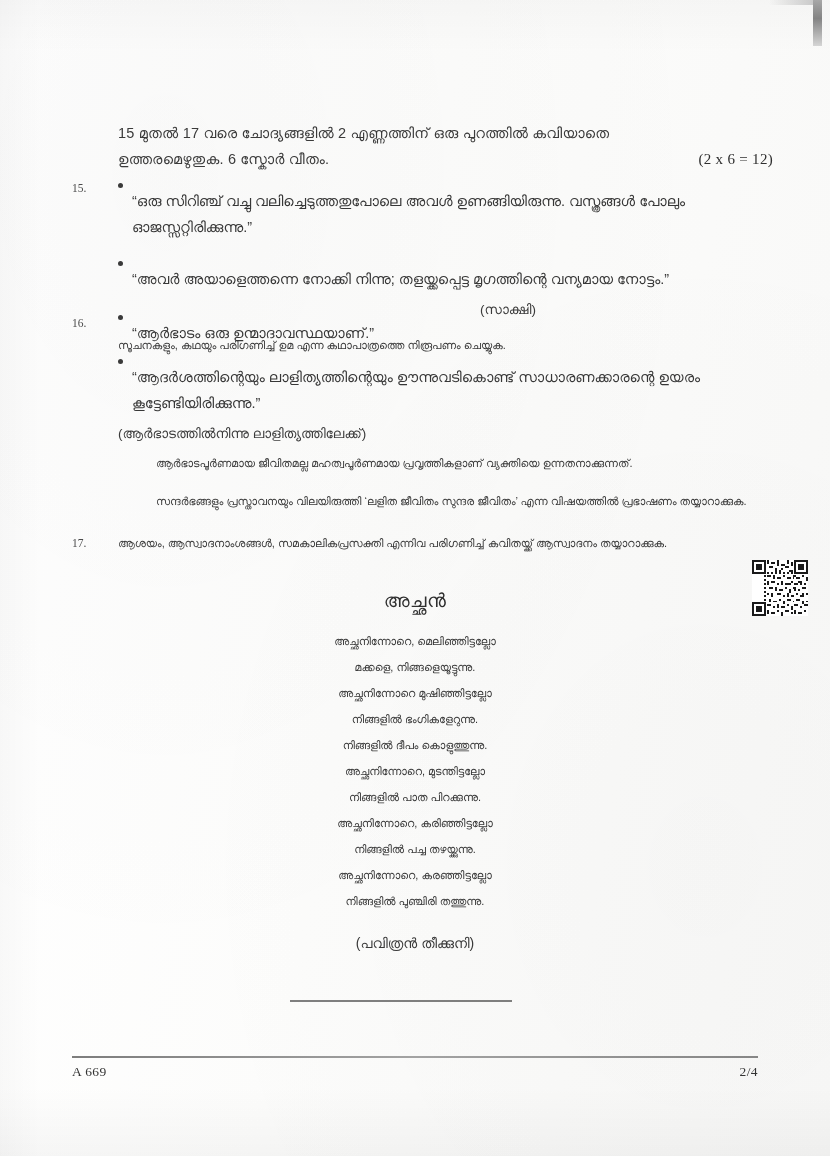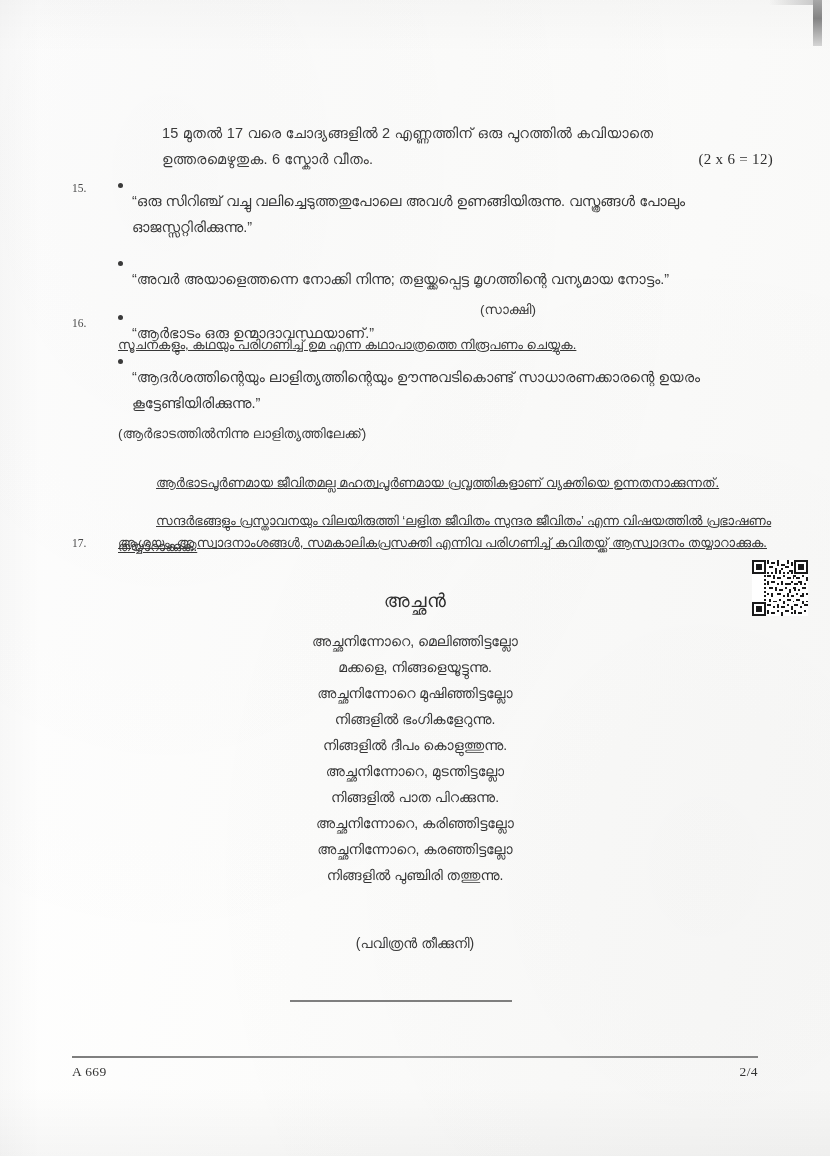--- a/index.html
+++ b/index.html
@@ -62,21 +62,20 @@
     left: 118px;
     top: 120px;
     width: 655px;
   }
   .instruction .line1,
   .instruction .line2 {
     font-size: 14.5px;
     letter-spacing: 0.2px;
     line-height: 26px;
     color: #343434;
-    margin-left: 44px;
   }
   .instruction .line1 {
     display: flex;
     justify-content: space-between;
     white-space: nowrap;
   }
   .instruction .line2 {
     display: flex;
     justify-content: space-between;
     align-items: baseline;
@@ -120,24 +119,23 @@
     border-radius: 50%;
   }
   .bullet-text {
     flex: 1 1 auto;
     font-size: 14.5px;
     line-height: 26px;
     color: #373737;
     padding-left: 14px;
   }
   .para {
-    font-size: 13px;
+    font-size: 11px;
     line-height: 26px;
     color: #373737;
-    text-decoration: underline;
   }
   .para.indent {
     text-indent: 38px;
   }
   .attrib {
     font-size: 13.5px;
     line-height: 24px;
     color: #3b3b3b;
     text-align: left;
     padding-right: 4px;
@@ -170,21 +168,21 @@
     letter-spacing: 0.5px;
   }
   .poem-body {
     position: absolute;
     left: 0;
     right: 0;
     top: 628px;
     text-align: center;
   }
   .poem-line {
-    font-size: 14px;
+    font-size: 11px;
     line-height: 26px;
     color: #363636;
   }
   .poem-author {
     position: absolute;
     left: 0;
     right: 0;
     top: 935px;
     text-align: center;
     font-size: 14px;
@@ -268,21 +266,21 @@
         </span>
       <span class="bullet-text ml">“ആർഭാടം ഒരു ഉന്മാദാവസ്ഥയാണ്.”</span>
     </div>
     <div class="bullet-row" style="margin-top:4px;">
       <span class="bullet-dot">
           <i></i>
         </span>
       <span class="bullet-text ml">“ആദർശത്തിന്റെയും ലാളിത്യത്തിന്റെയും ഊന്നുവടികൊണ്ട് സാധാരണക്കാരന്റെ ഉയരം കൂട്ടേണ്ടിയിരിക്കുന്നു.”</span>
     </div>
     <div class="attrib ml" style="margin-top:4px;">(ആർഭാടത്തിൽനിന്നു ലാളിത്യത്തിലേക്ക്)</div>
-    <div class="para ml indent" style="margin-top:24px;">ആർഭാടപൂർണമായ ജീവിതമല്ല മഹത്വപൂർണമായ പ്രവൃത്തികളാണ് വ്യക്തിയെ ഉന്നതനാക്കുന്നത്.</div>
+    <div class="para ml indent" style="margin-top:4px;">ആർഭാടപൂർണമായ ജീവിതമല്ല മഹത്വപൂർണമായ പ്രവൃത്തികളാണ് വ്യക്തിയെ ഉന്നതനാക്കുന്നത്.</div>
     <div class="para ml indent" style="margin-top:12px;">സന്ദർഭങ്ങളും പ്രസ്താവനയും വിലയിരുത്തി ‘ലളിത ജീവിതം സുന്ദര ജീവിതം’ എന്ന വിഷയത്തിൽ പ്രഭാഷണം തയ്യാറാക്കുക.</div>
   </div>
 
   <div class="qnum" style="top:537px;">17.</div>
   <div class="qbody" style="top:530px;">
     <div class="para ml">ആശയം, ആസ്വാദനാംശങ്ങൾ, സമകാലികപ്രസക്തി എന്നിവ പരിഗണിച്ച് കവിതയ്ക്ക് ആസ്വാദനം തയ്യാറാക്കുക.</div>
   </div>
 
   <div class="qr">
     <svg width="56" height="56" viewBox="0 0 29 29" shape-rendering="crispEdges" aria-hidden="true">
@@ -409,20 +407,21 @@
 
   <div class="poem-body">
     <div class="poem-line ml">അച്ഛനിന്നോറെ, മെലിഞ്ഞിട്ടല്ലോ</div>
     <div class="poem-line ml">മക്കളെ, നിങ്ങളെയൂട്ടുന്നു.</div>
     <div class="poem-line ml">അച്ഛനിന്നോറെ മുഷിഞ്ഞിട്ടല്ലോ</div>
     <div class="poem-line ml">നിങ്ങളിൽ ഭംഗികളേറുന്നു.</div>
     <div class="poem-line ml">നിങ്ങളിൽ ദീപം കൊളുത്തുന്നു.</div>
     <div class="poem-line ml">അച്ഛനിന്നോറെ, മുടന്തിട്ടല്ലോ</div>
     <div class="poem-line ml">നിങ്ങളിൽ പാത പിറക്കുന്നു.</div>
     <div class="poem-line ml">അച്ഛനിന്നോറെ, കരിഞ്ഞിട്ടല്ലോ</div>
+    <div class="poem-line ml">നിങ്ങളിൽ പച്ച തഴയ്ക്കുന്നു.</div>
     <div class="poem-line ml">അച്ഛനിന്നോറെ, കരഞ്ഞിട്ടല്ലോ</div>
     <div class="poem-line ml">നിങ്ങളിൽ പുഞ്ചിരി തത്തുന്നു.</div>
   </div>
 
   <div class="poem-author ml">(പവിത്രൻ തീക്കുനി)</div>
 
   <div class="divider"></div>
 
   <div class="footer-rule"></div>
   <div class="footer">

